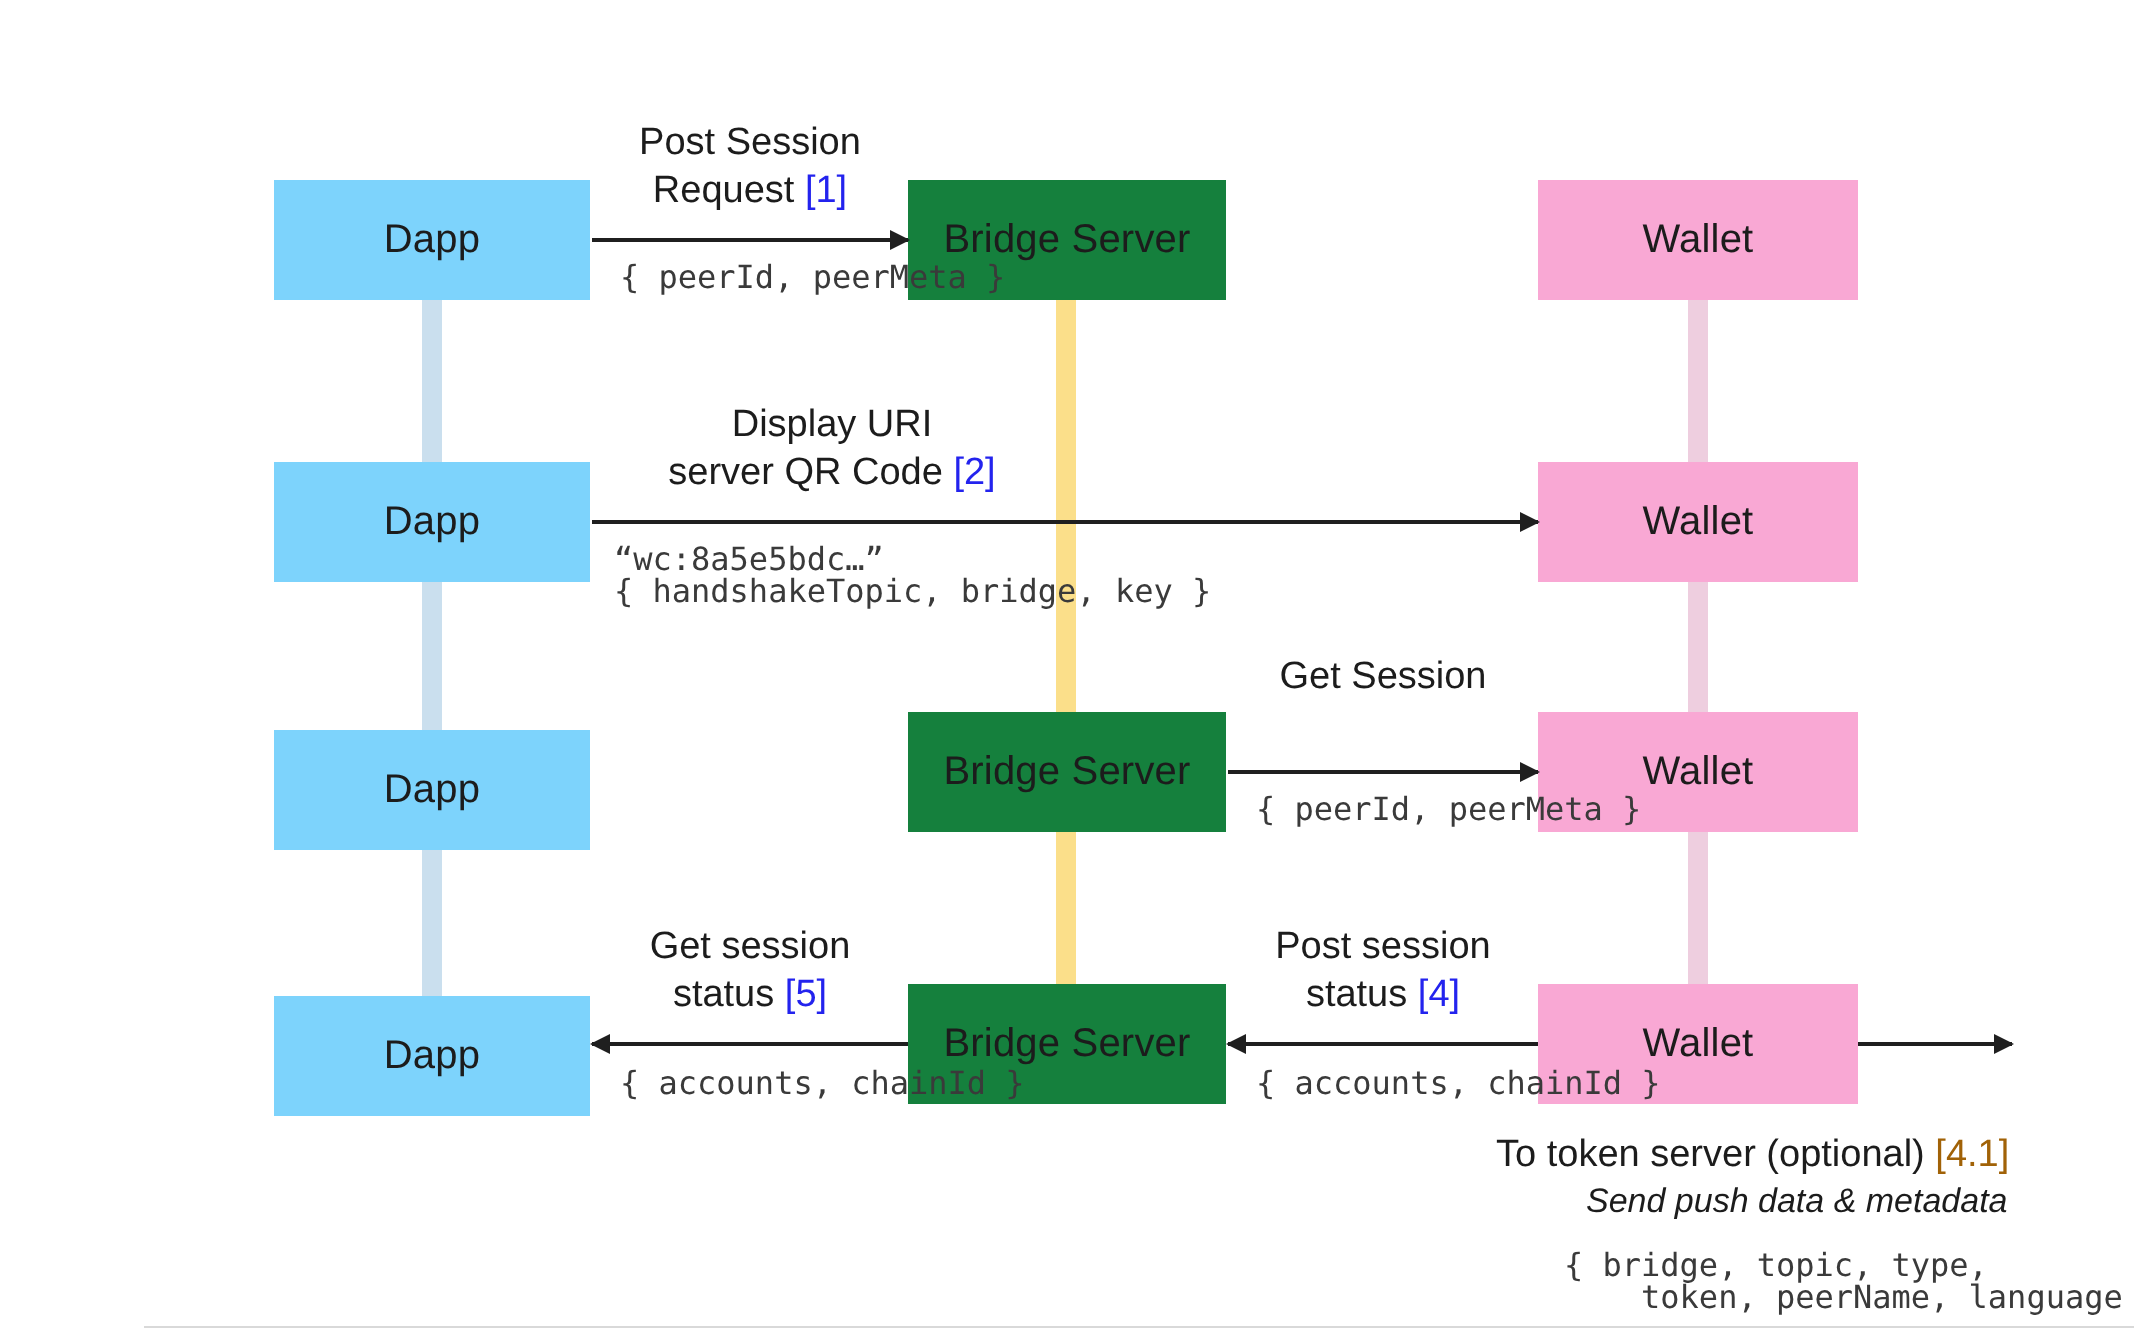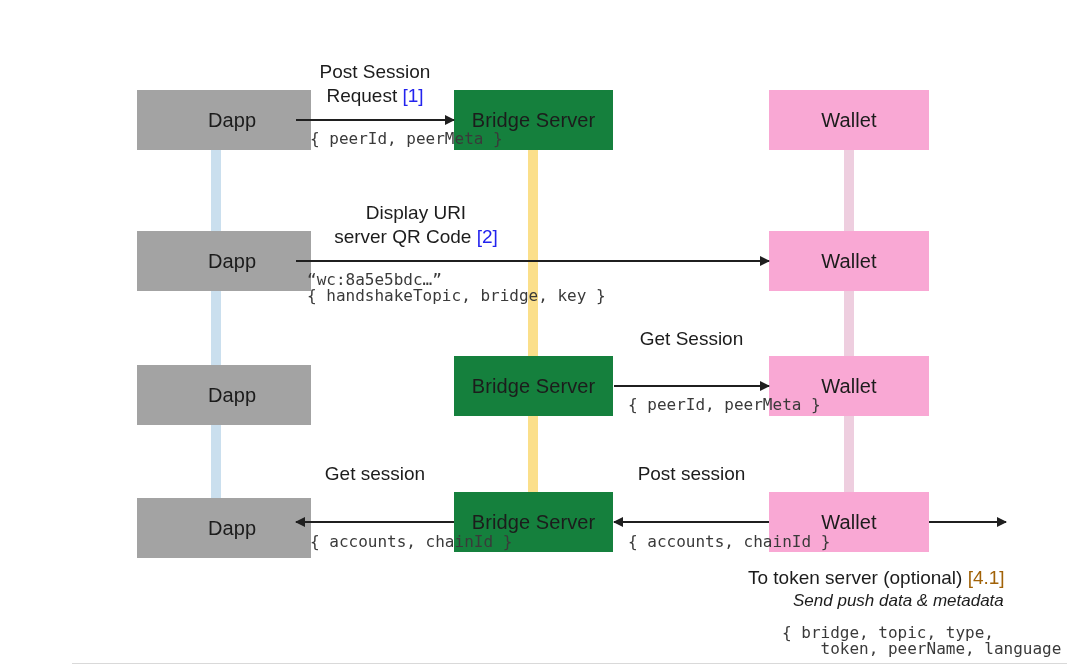--- a/index.html
+++ b/index.html
@@ -40,21 +40,21 @@
   .node {
     position: absolute;
     display: flex;
     align-items: center;
     justify-content: center;
     color: #1c1c1c;
     font-size: 20px;
     letter-spacing: 0.1px;
     white-space: nowrap;
   }
-  .node.blue   { background: #a3a3a3; padding-left: 16px; }
+  .node.blue   { background: #7dd3fc; }
   .node.yellow { background: #15803d; }
   .node.pink   { background: #f9a8d4; }
 
   
   .arrow {
     position: absolute;
     height: 2px;
   }
   .arrow .shaft {
     position: absolute;
@@ -198,29 +198,31 @@
   </div>
   <div class="node yellow" style="left:454px; top:492px; width:159px; height:60px;">
     <span>Bridge Server</span>
   </div>
   <div class="node pink" style="left:769px; top:492px; width:160px; height:60px;">
     <span>Wallet</span>
   </div>
 
   <div class="msg-label" style="left:296px; top:462px; width:158px;">
     <div>Get session</div>
+    <div><span>status </span><span class="step">[5]</span></div>
   </div>
   <div class="arrow left" style="left:296px; top:521px; width:158px;">
     <div class="shaft"></div>
     <div class="head"></div>
   </div>
   <div class="payload" style="left:310px; top:534px;">{ accounts, chainId }</div>
 
   <div class="msg-label" style="left:614px; top:462px; width:155px;">
     <div>Post session</div>
+    <div><span>status </span><span class="step">[4]</span></div>
   </div>
   <div class="arrow left" style="left:614px; top:521px; width:155px;">
     <div class="shaft"></div>
     <div class="head"></div>
   </div>
   <div class="payload" style="left:628px; top:534px;">{ accounts, chainId }</div>
 
   <div class="arrow right" style="left:929px; top:521px; width:77px;">
     <div class="shaft"></div>
     <div class="head"></div>

